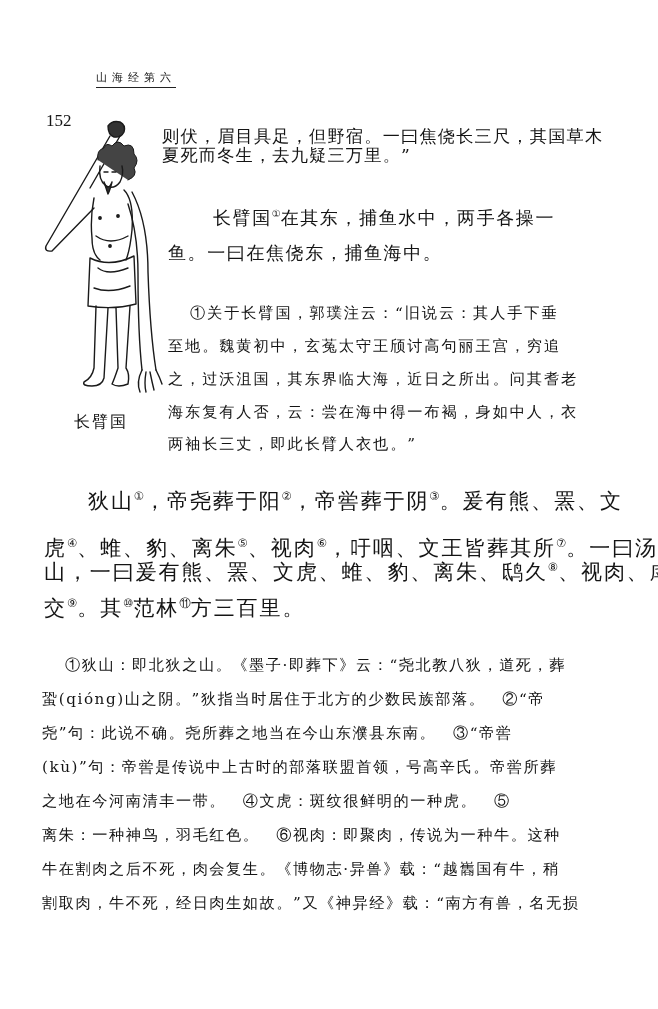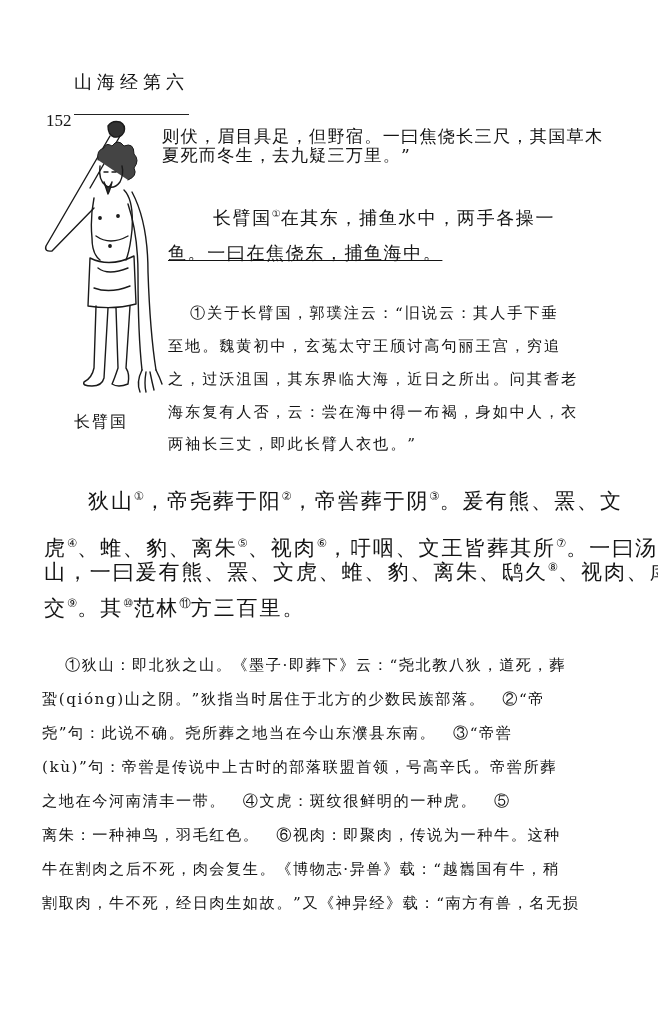--- a/index.html
+++ b/index.html
@@ -3,21 +3,21 @@
   <meta charset="utf-8">
   <style>
     html, body { margin: 0; padding: 0; background: #ffffff; }
     body {
       width: 658px; height: 1009px; position: relative; overflow: hidden;
       font-family: "DejaVu Serif", "Liberation Serif", serif;
       color: #141414;
     }
     .abs { position: absolute; white-space: nowrap; }
     .header-num { left: 46px; top: 72px; font-size: 17px; letter-spacing: 0px; font-family: "Liberation Serif", serif; margin-top: 39px; }
-    .header-title { left: 74px; top: 70px; font-size: 18px; letter-spacing: 5px; padding-bottom: 20px; border-bottom: 1.5px solid #222; }
+    .header-title { left: 96px; top: 70px; font-size: 11px; letter-spacing: 5px; padding-bottom: 2px; border-bottom: 1.5px solid #222; }
     .t1 { font-size: 17.2px; letter-spacing: 1.2px; }
     .t2 { font-size: 18px; letter-spacing: 1.6px; }
     .t3 { font-size: 15.2px; letter-spacing: 1.9px; }
     .t4 { font-size: 21px; letter-spacing: 1.9px; }
     .t5 { font-size: 15.2px; letter-spacing: 1.55px; }
     sup.fn { font-size: 0.55em; vertical-align: 0.7em; letter-spacing: 0; }
     .figure { left: 38px; top: 118px; width: 130px; height: 290px; }
     .caption { left: 74px; top: 412px; font-size: 16px; letter-spacing: 2px; }
   </style>
 </head>
@@ -61,21 +61,21 @@
   </svg>
 </div>
 <div class="abs caption">长臂国</div>
 
 <div class="abs t1" style="left:162px; top:124px;">则伏，眉目具足，但野宿。一曰焦侥长三尺，其国草木</div>
 <div class="abs t1" style="left:162px; top:143px;">夏死而冬生，去九疑三万里。”</div>
 
 <div class="abs t2" style="left:213px; top:206px;">
   <span>长臂国</span><sup class="fn">①</sup><span>在其东，捕鱼水中，两手各操一</span>
 </div>
-<div class="abs t2" style="left:168px; top:241px;text-decoration:underline;">鱼。一曰在焦侥东，捕鱼海中。</div>
+<div class="abs t2" style="left:168px; top:241px;">鱼。一曰在焦侥东，捕鱼海中。</div>
 
 <div class="abs t3" style="left:190px; top:303px;">①关于长臂国，郭璞注云：“旧说云：其人手下垂</div>
 <div class="abs t3" style="left:168px; top:336px;font-family:Liberation Mono, monospace;">至地。魏黄初中，玄菟太守王颀讨高句丽王宫，穷追</div>
 <div class="abs t3" style="left:168px; top:369px;">之，过沃沮国，其东界临大海，近日之所出。问其耆老</div>
 <div class="abs t3" style="left:168px; top:402px;">海东复有人否，云：尝在海中得一布褐，身如中人，衣</div>
 <div class="abs t3" style="left:168px; top:434px;">两袖长三丈，即此长臂人衣也。”</div>
 
 <div class="abs t4" style="left:88px; top:487px;">
   <span>狄山</span><sup class="fn">①</sup><span>，帝尧葬于阳</span><sup class="fn">②</sup><span>，帝喾葬于阴</span><sup class="fn">③</sup><span>。爰有熊、罴、文</span>
 </div>

